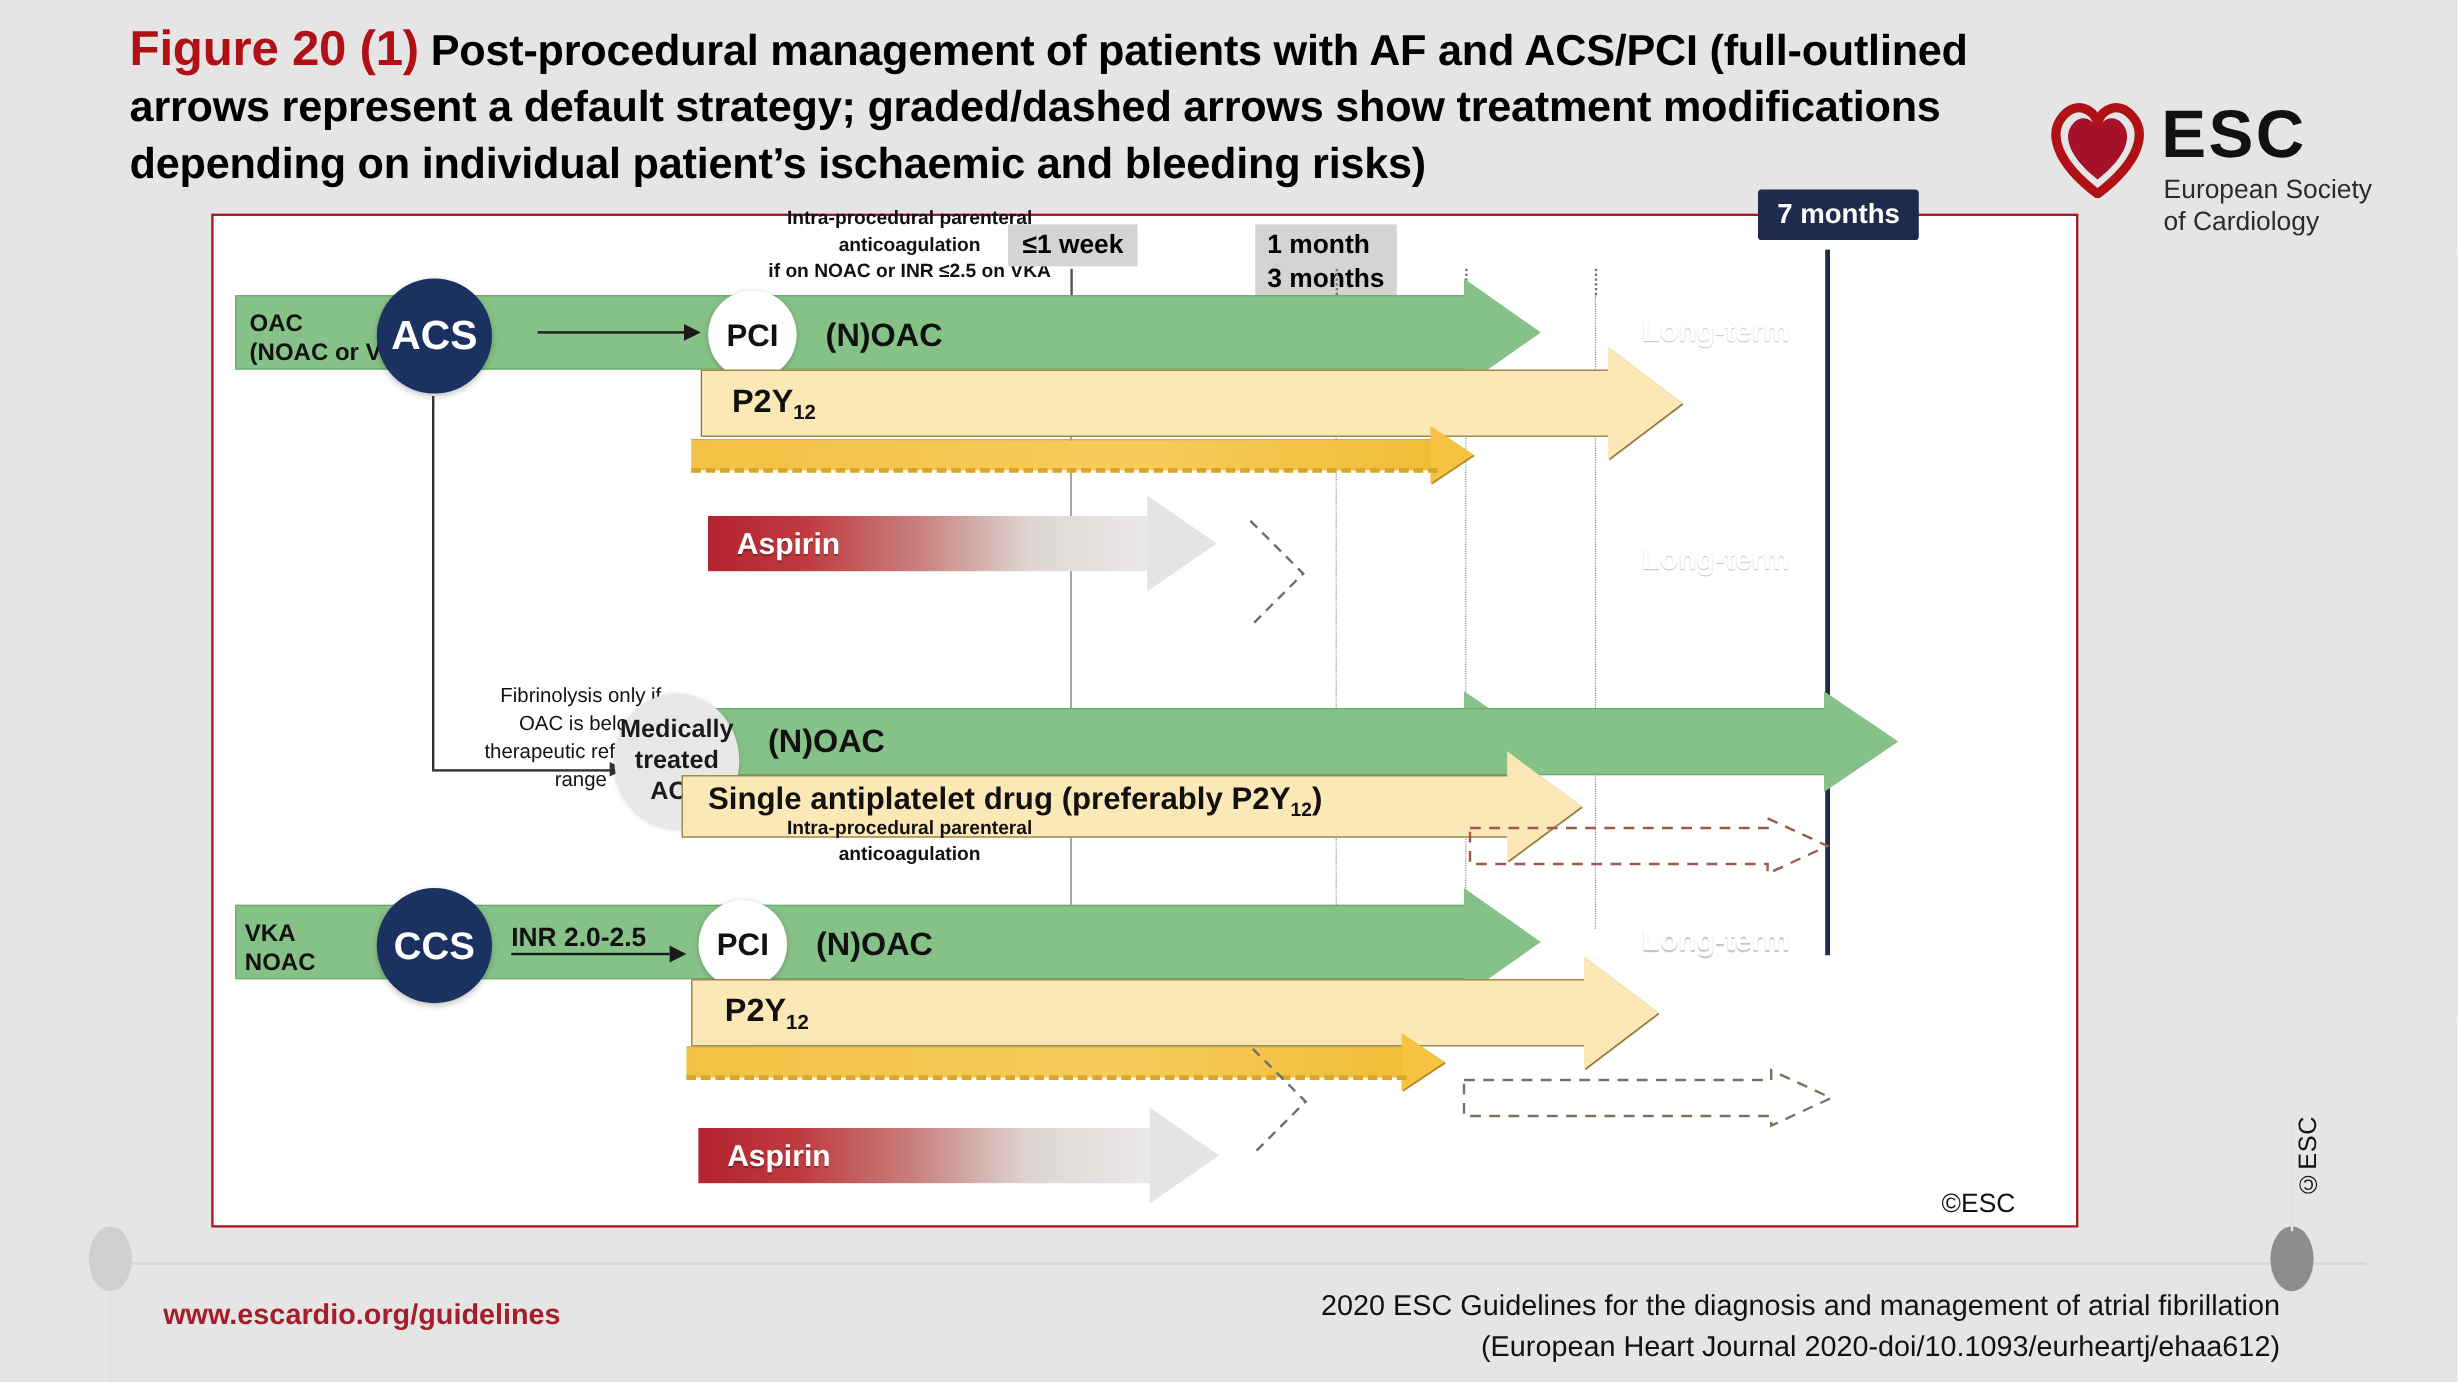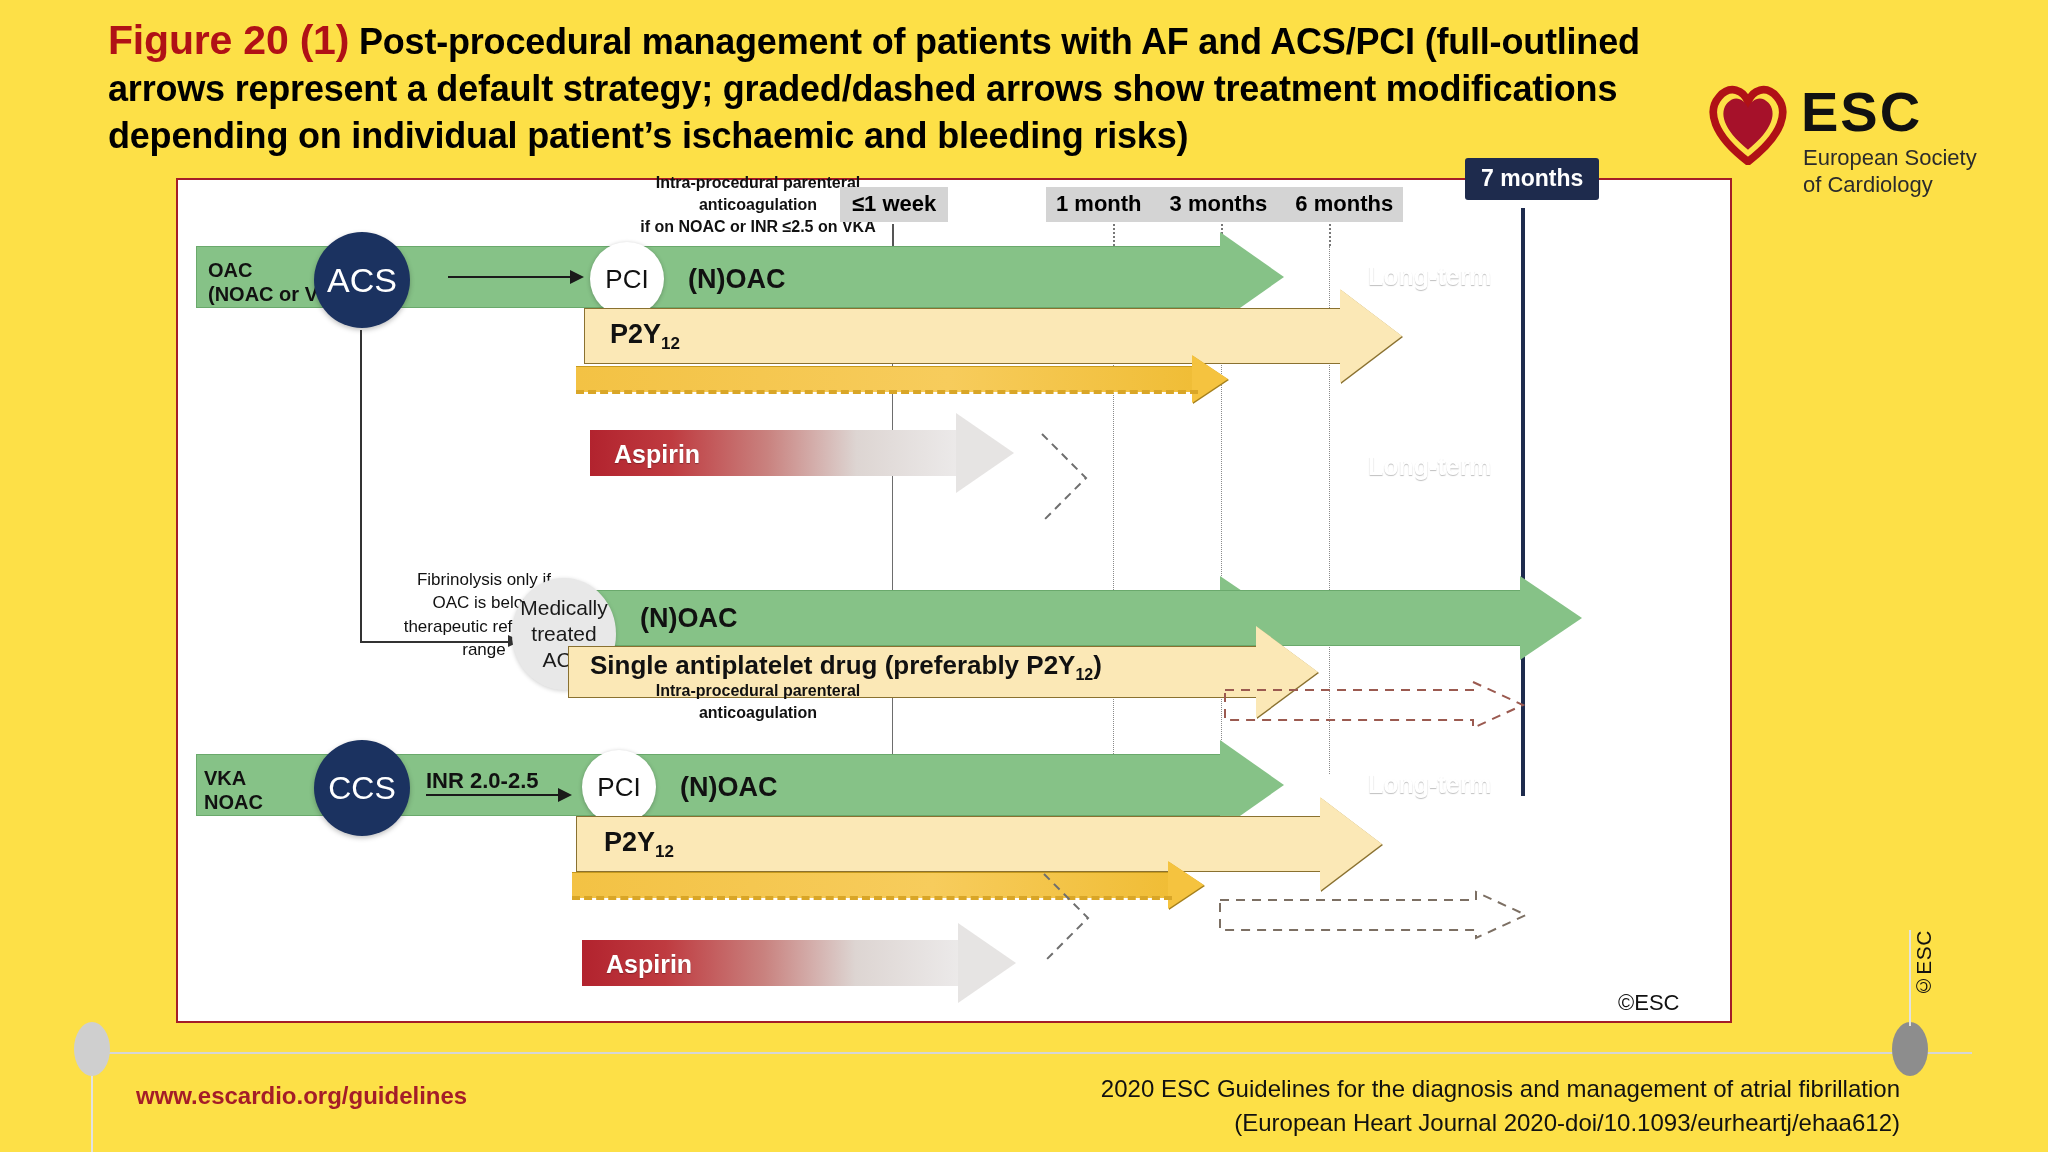--- a/index.html
+++ b/index.html
@@ -3,21 +3,21 @@
 <meta charset="utf-8">
 <style>
   * { box-sizing: border-box; }
   html, body {
     margin: 0; padding: 0;
     width: 2048px; height: 1152px;
     background: #ffffff;
     font-family: "Liberation Sans", sans-serif;
     overflow: hidden;
   }
-  #slide { position: relative; width: 2048px; height: 1152px; background: #fde047; }
+  #slide { position: relative; width: 2048px; height: 1152px; background: #e5e5e5; }
 
   
   .title-block {
     position: absolute; left: 108px; top: 14px; width: 1600px;
     font-size: 36px; font-weight: bold; line-height: 1.28;
     color: #000; letter-spacing: -0.2px;
   }
   .fig-num { color: #b01116; font-size: 41px; font-weight: bold; }
 
   
@@ -37,21 +37,21 @@
 
   
   .tl-tick { position: absolute; width: 0; border-left: 2px solid #555; }
   .tl-tick.dotted { border-left: 2px dotted #777; }
   .tl-label {
     position: absolute; background: #d4d4d4; color: #000;
     font-weight: bold; font-size: 22px; padding: 6px 12px 7px 12px;
     white-space: nowrap; line-height: 1;
   }
   .tl-group { position: absolute; background: #d4d4d4; padding: 6px 10px 7px 10px;
-              display: flex; gap: 28px; }
+              display: flex; gap: 6px; flex-direction: column; }
   .tl-group span { font-weight: bold; font-size: 22px; color: #000; white-space: nowrap; line-height: 1; }
 
   .badge-12m {
     position: absolute; background: #1e2b4d; color: #fff;
     font-weight: bold; font-size: 23px; padding: 9px 16px 10px 16px;
     border-radius: 3px; white-space: nowrap; line-height: 1;
   }
   .v-axis { position: absolute; width: 4px; background: #1e2b4d; }
 
   
@@ -85,21 +85,21 @@
   }
   .asp-label {
     position: absolute; color: #fff; font-weight: bold; font-size: 25px;
     text-shadow: 0 1px 1px rgba(0,0,0,.3); white-space: nowrap;
   }
 
   
   .node-circle {
     position: absolute; border-radius: 50%;
     display: flex; align-items: center; justify-content: center;
-    color: #fff; font-weight: normal; text-align: right;
+    color: #fff; font-weight: bold; text-align: right;
   }
   .node-navy { background: #1b3260; box-shadow: 0 2px 5px rgba(0,0,0,.25); }
   .node-grey { background: #e8e8e8; color: #1a1a1a; box-shadow: 0 1px 4px rgba(0,0,0,.18); }
   .node-white { background: #fff; color: #111; box-shadow: 0 1px 4px rgba(0,0,0,.25); }
 
   
   .small-note {
     position: absolute; font-size: 16px; font-weight: bold; color: #111;
     text-align: center; line-height: 1.38;
   }

